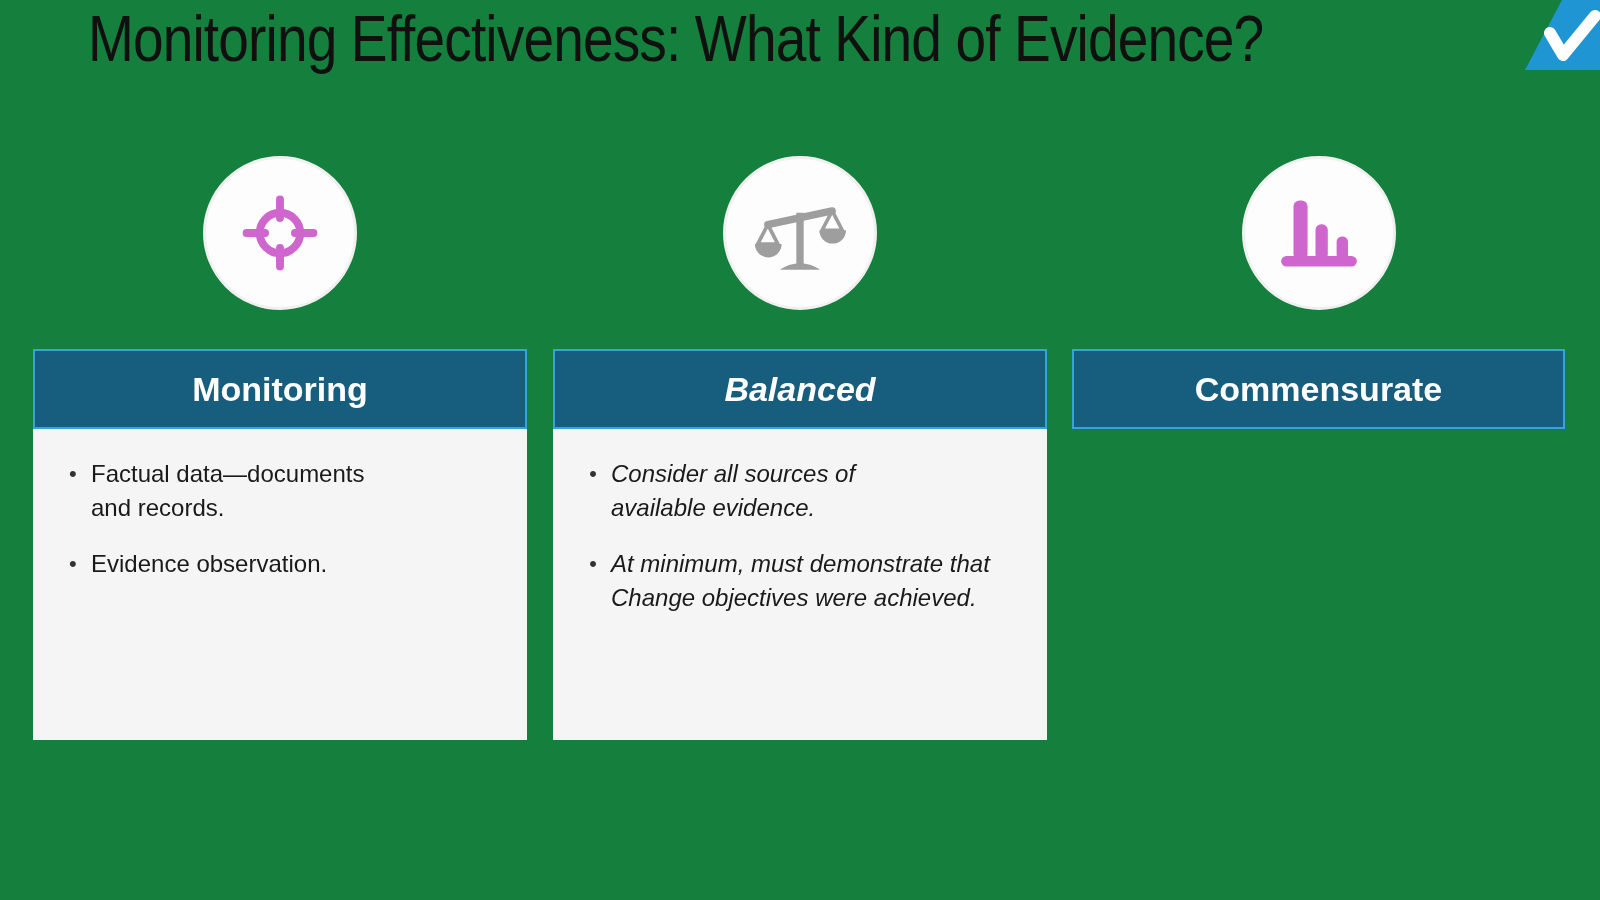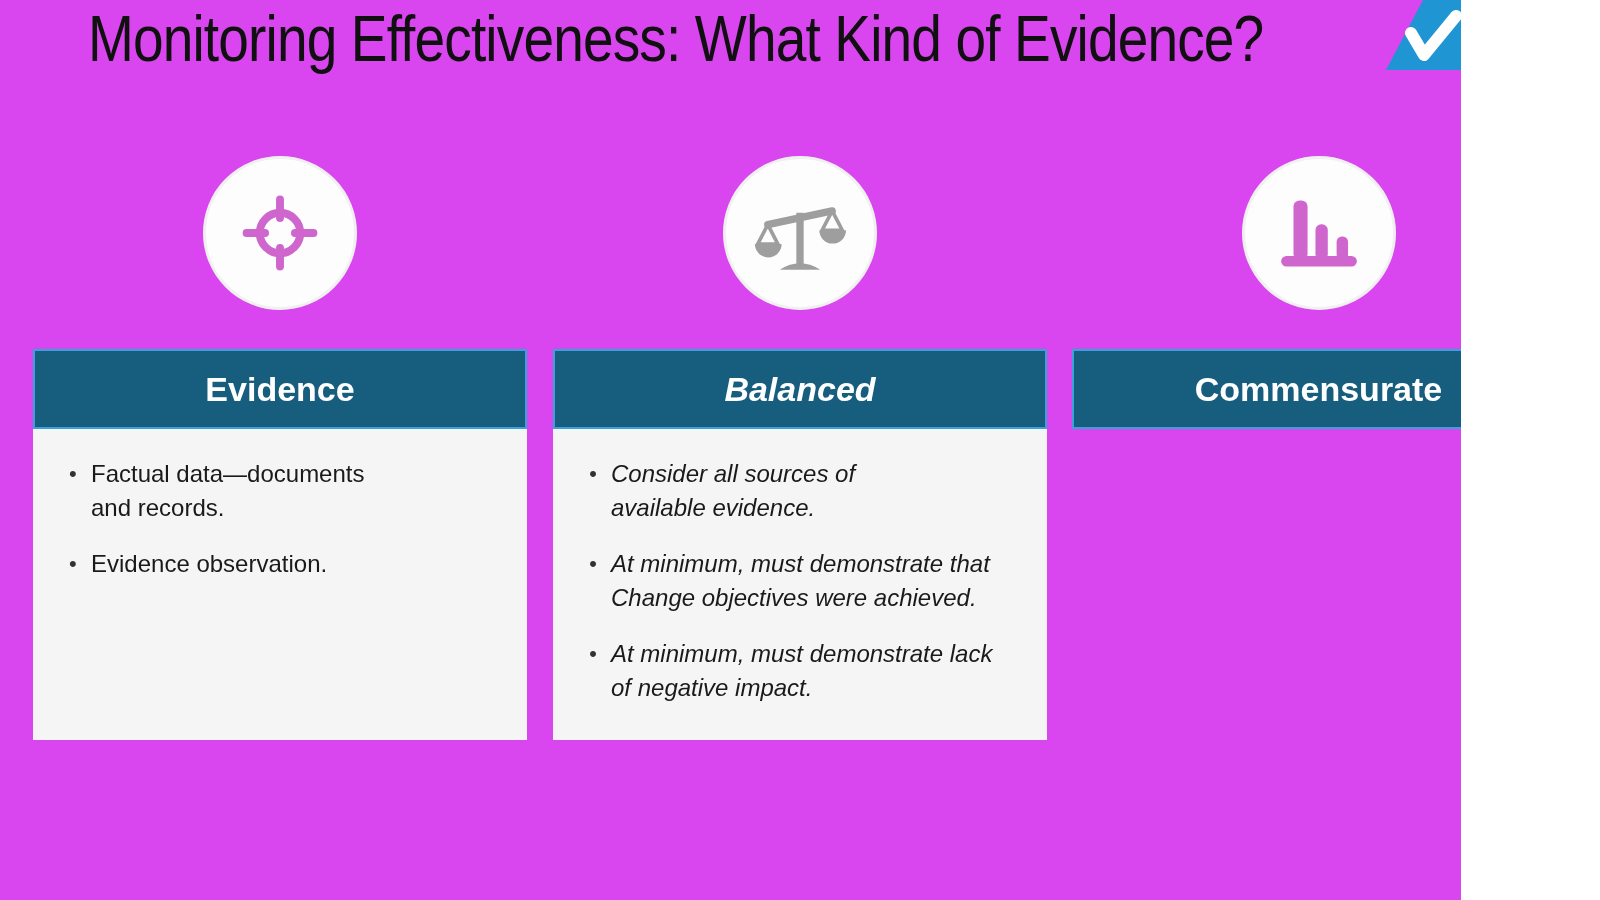--- a/index.html
+++ b/index.html
@@ -3,23 +3,23 @@
 <meta charset="utf-8">
 <style>
   html, body {
     margin: 0;
     padding: 0;
     background: #ffffff;
     font-family: "Liberation Sans", sans-serif;
   }
   .slide {
     position: relative;
-    width: 1461px;
+    width: 1600px;
     height: 900px;
-    background: #d946ef;
+    background: #15803d;
     overflow: hidden;
   }
 
   
   .slide-title {
     position: absolute;
     left: 88px;
     top: 2px;
     margin: 0;
     font-size: 64px;
@@ -134,21 +134,21 @@
         <g stroke="#cf66ce" stroke-width="9" stroke-linecap="round" fill="none">
           <circle cx="50" cy="50" r="23"></circle>
           <line x1="50" y1="12" x2="50" y2="33"></line>
           <line x1="50" y1="67" x2="50" y2="88"></line>
           <line x1="12" y1="50" x2="33" y2="50"></line>
           <line x1="67" y1="50" x2="88" y2="50"></line>
         </g>
       </svg>
     </div>
     <header class="colhead">
-      <span>Evidence</span>
+      <span>Monitoring</span>
     </header>
     <div class="colbody">
       <ul>
         <li><span>Factual data—documents
 and records.</span></li>
         <li><span>Evidence observation.</span></li>
       </ul>
     </div>
   </section>
 
@@ -168,22 +168,20 @@
     </div>
     <header class="colhead">
       <span>Balanced</span>
     </header>
     <div class="colbody">
       <ul>
         <li><span>Consider all sources of
 available evidence.</span></li>
         <li><span>At minimum, must demonstrate that
 Change objectives were achieved.</span></li>
-        <li><span>At minimum, must demonstrate lack
-of negative impact.</span></li>
       </ul>
     </div>
   </section>
 
   <section class="col col-3">
     <div class="icon-circle">
       <svg width="88" height="88" viewBox="0 0 100 100" aria-hidden="true">
         <g fill="#cf66ce">
           <rect x="7" y="76" width="86" height="12" rx="6"></rect>
           <rect x="21" y="13" width="16" height="68" rx="7"></rect>

